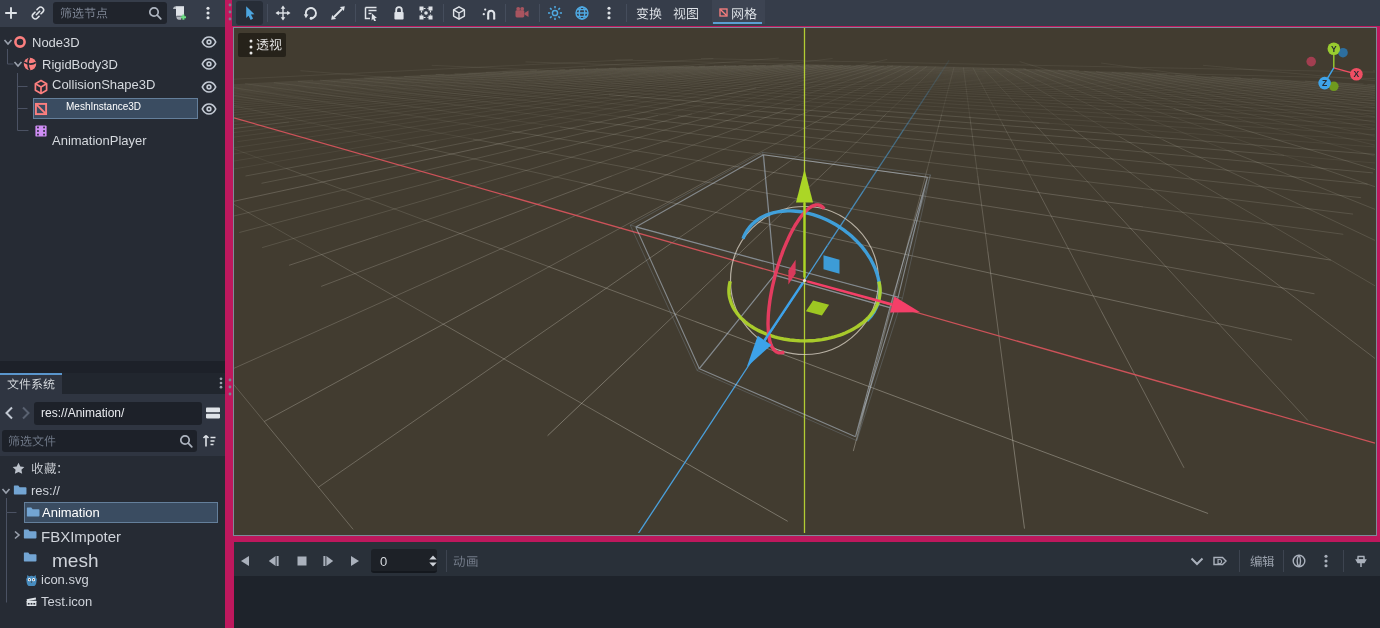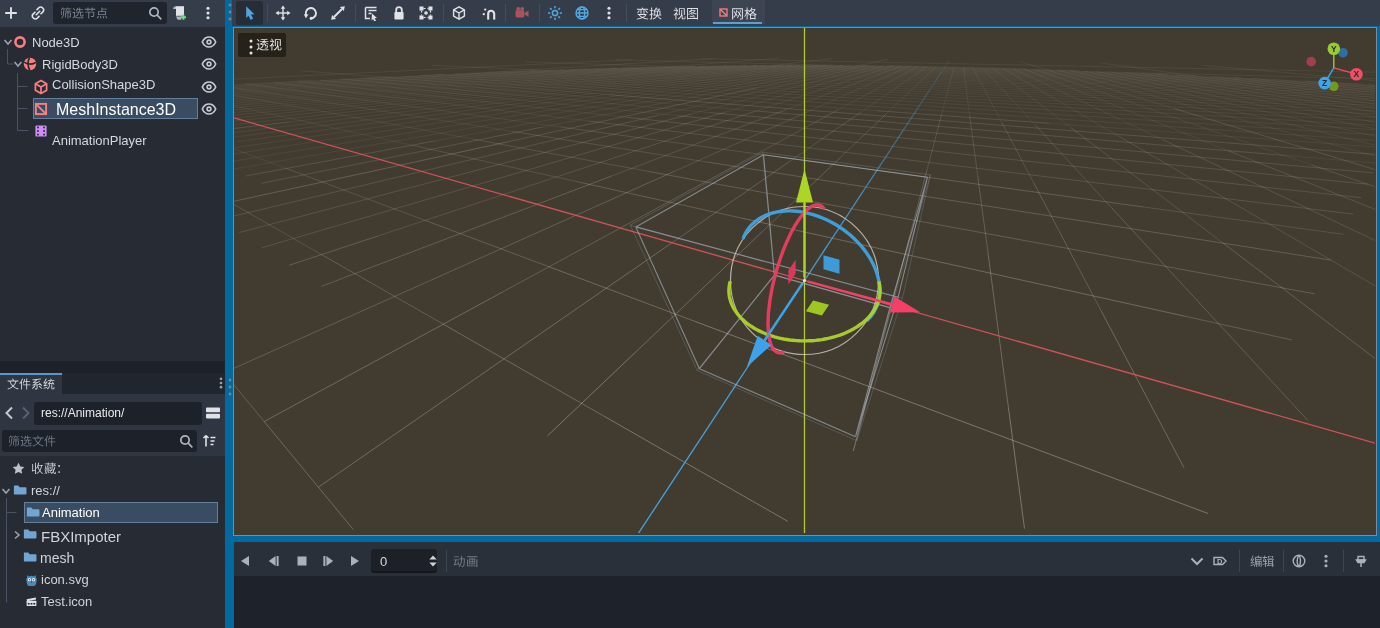--- a/index.html
+++ b/index.html
@@ -1,18 +1,18 @@
 <!DOCTYPE html>
 <html><head><meta charset="utf-8"><style>
 *{margin:0;padding:0;box-sizing:border-box}
 html,body{width:1380px;height:628px;overflow:hidden;background:#191d24;font-family:"Liberation Sans",sans-serif}
 .abs{position:absolute}
 .txt{position:absolute;white-space:nowrap}
 </style></head><body>
-<div class="abs" style="left:0;top:0;width:1380px;height:628px;background:#0369a1">
+<div class="abs" style="left:0;top:0;width:1380px;height:628px;background:#be185d">
 <div class="abs" style="left:0;top:0;width:225px;height:27px;background:#363d4a"></div>
     <svg width="16" height="16" viewBox="0 0 16 16" style="position:absolute;left:3px;top:5px">
       <path d="M8 2.2v11.6M2.2 8h11.6" stroke="#dfe3e8" stroke-width="1.9" fill="none"></path>
     </svg>
     <svg width="16" height="16" viewBox="0 0 16 16" style="position:absolute;left:30px;top:5px">
       <g fill="none" stroke="#dfe3e8" stroke-width="1.6" stroke-linecap="round">
         <path d="M7 4.6 8.6 3a2.9 2.9 0 0 1 4.1 0 2.9 2.9 0 0 1 0 4.1L11 8.8"></path>
         <path d="M9 11.4 7.4 13a2.9 2.9 0 0 1-4.1 0 2.9 2.9 0 0 1 0-4.1L5 7.2"></path>
         <path d="M6.3 9.7l3.4-3.4"></path>
       </g>
@@ -80,21 +80,21 @@
         <path d="M2.4 4.8 8 8l5.6-3.2M8 8v6.4"></path>
       </g>
     </svg>
     <div class="txt" style="left:52px;top:77px;font-size:13px;color:#d5d9de">CollisionShape3D</div>
     <svg width="16" height="16" viewBox="0 0 16 16" style="position:absolute;left:33px;top:100.5px">
       <g stroke="#fc7f7f" stroke-width="1.9" fill="none">
         <rect x="2.9" y="2.9" width="10.2" height="10.2"></rect>
         <path d="M3.6 3.6 12.4 12.4"></path>
       </g>
     </svg>
-    <div class="txt" style="left:56px;top:101.0px;font-size:16px;color:#fff">MeshInstance3D</div>
+    <div class="txt" style="left:66px;top:101.0px;font-size:10px;color:#fff">MeshInstance3D</div>
     <svg width="16" height="16" viewBox="0 0 16 16" style="position:absolute;left:33px;top:122.5px">
       <g>
         <rect x="2.4" y="2.4" width="11.2" height="11.2" rx="1.2" fill="#cf8df5"></rect>
         <g fill="#262b34">
           <rect x="4.1" y="3.6" width="1.7" height="1.7"></rect>
           <rect x="4.1" y="7.15" width="1.7" height="1.7"></rect>
           <rect x="4.1" y="10.7" width="1.7" height="1.7"></rect>
           <rect x="10.2" y="3.6" width="1.7" height="1.7"></rect>
           <rect x="10.2" y="7.15" width="1.7" height="1.7"></rect>
           <rect x="10.2" y="10.7" width="1.7" height="1.7"></rect>
@@ -205,21 +205,21 @@
     <svg width="10" height="10" viewBox="0 0 10 10" class="abs" style="left:12px;top:530px">
       <path d="M3 1.5 7 5 3 8.5" fill="none" stroke="#9aa1ad" stroke-width="1.6"></path>
     </svg>
     <svg width="14" height="14" viewBox="0 0 16 16" style="position:absolute;left:23px;top:527px">
       <path d="M1.6 2.8h4.4l1.6 2h6.8c.55 0 1 .45 1 1v6.4c0 .55-.45 1-1 1H1.6c-.3 0-.6-.3-.6-.6V3.4c0-.33.27-.6.6-.6Z" fill="#73a5d3"></path>
     </svg>
     <div class="txt" style="left:41px;top:527.5px;font-size:15px;color:#cfd3da">FBXImpoter</div>
     <svg width="14" height="14" viewBox="0 0 16 16" style="position:absolute;left:23px;top:549.5px">
       <path d="M1.6 2.8h4.4l1.6 2h6.8c.55 0 1 .45 1 1v6.4c0 .55-.45 1-1 1H1.6c-.3 0-.6-.3-.6-.6V3.4c0-.33.27-.6.6-.6Z" fill="#73a5d3"></path>
     </svg>
-    <div class="txt" style="left:40px;top:550.0px;font-size:14px;color:#cfd3da">mesh</div>
+    <div class="txt" style="left:52px;top:550.0px;font-size:19px;color:#cfd3da">mesh</div>
     <svg width="13" height="13" viewBox="0 0 16 16" style="position:absolute;left:25px;top:572.7px">
       <g>
         <path d="M3 2.5 5 4.2a6 6 0 0 1 6 0L13 2.5l.6 3.3.9 1.7-.7 5a6 6 0 0 1-11.6 0l-.7-5 .9-1.7Z" fill="#478cbf"></path>
         <circle cx="5.4" cy="8.2" r="1.9" fill="#fff"></circle>
         <circle cx="10.6" cy="8.2" r="1.9" fill="#fff"></circle>
         <circle cx="5.4" cy="8.4" r="0.9" fill="#414042"></circle>
         <circle cx="10.6" cy="8.4" r="0.9" fill="#414042"></circle>
         <rect x="7.3" y="10.3" width="1.4" height="1.6" fill="#414042"></rect>
       </g>
     </svg>

